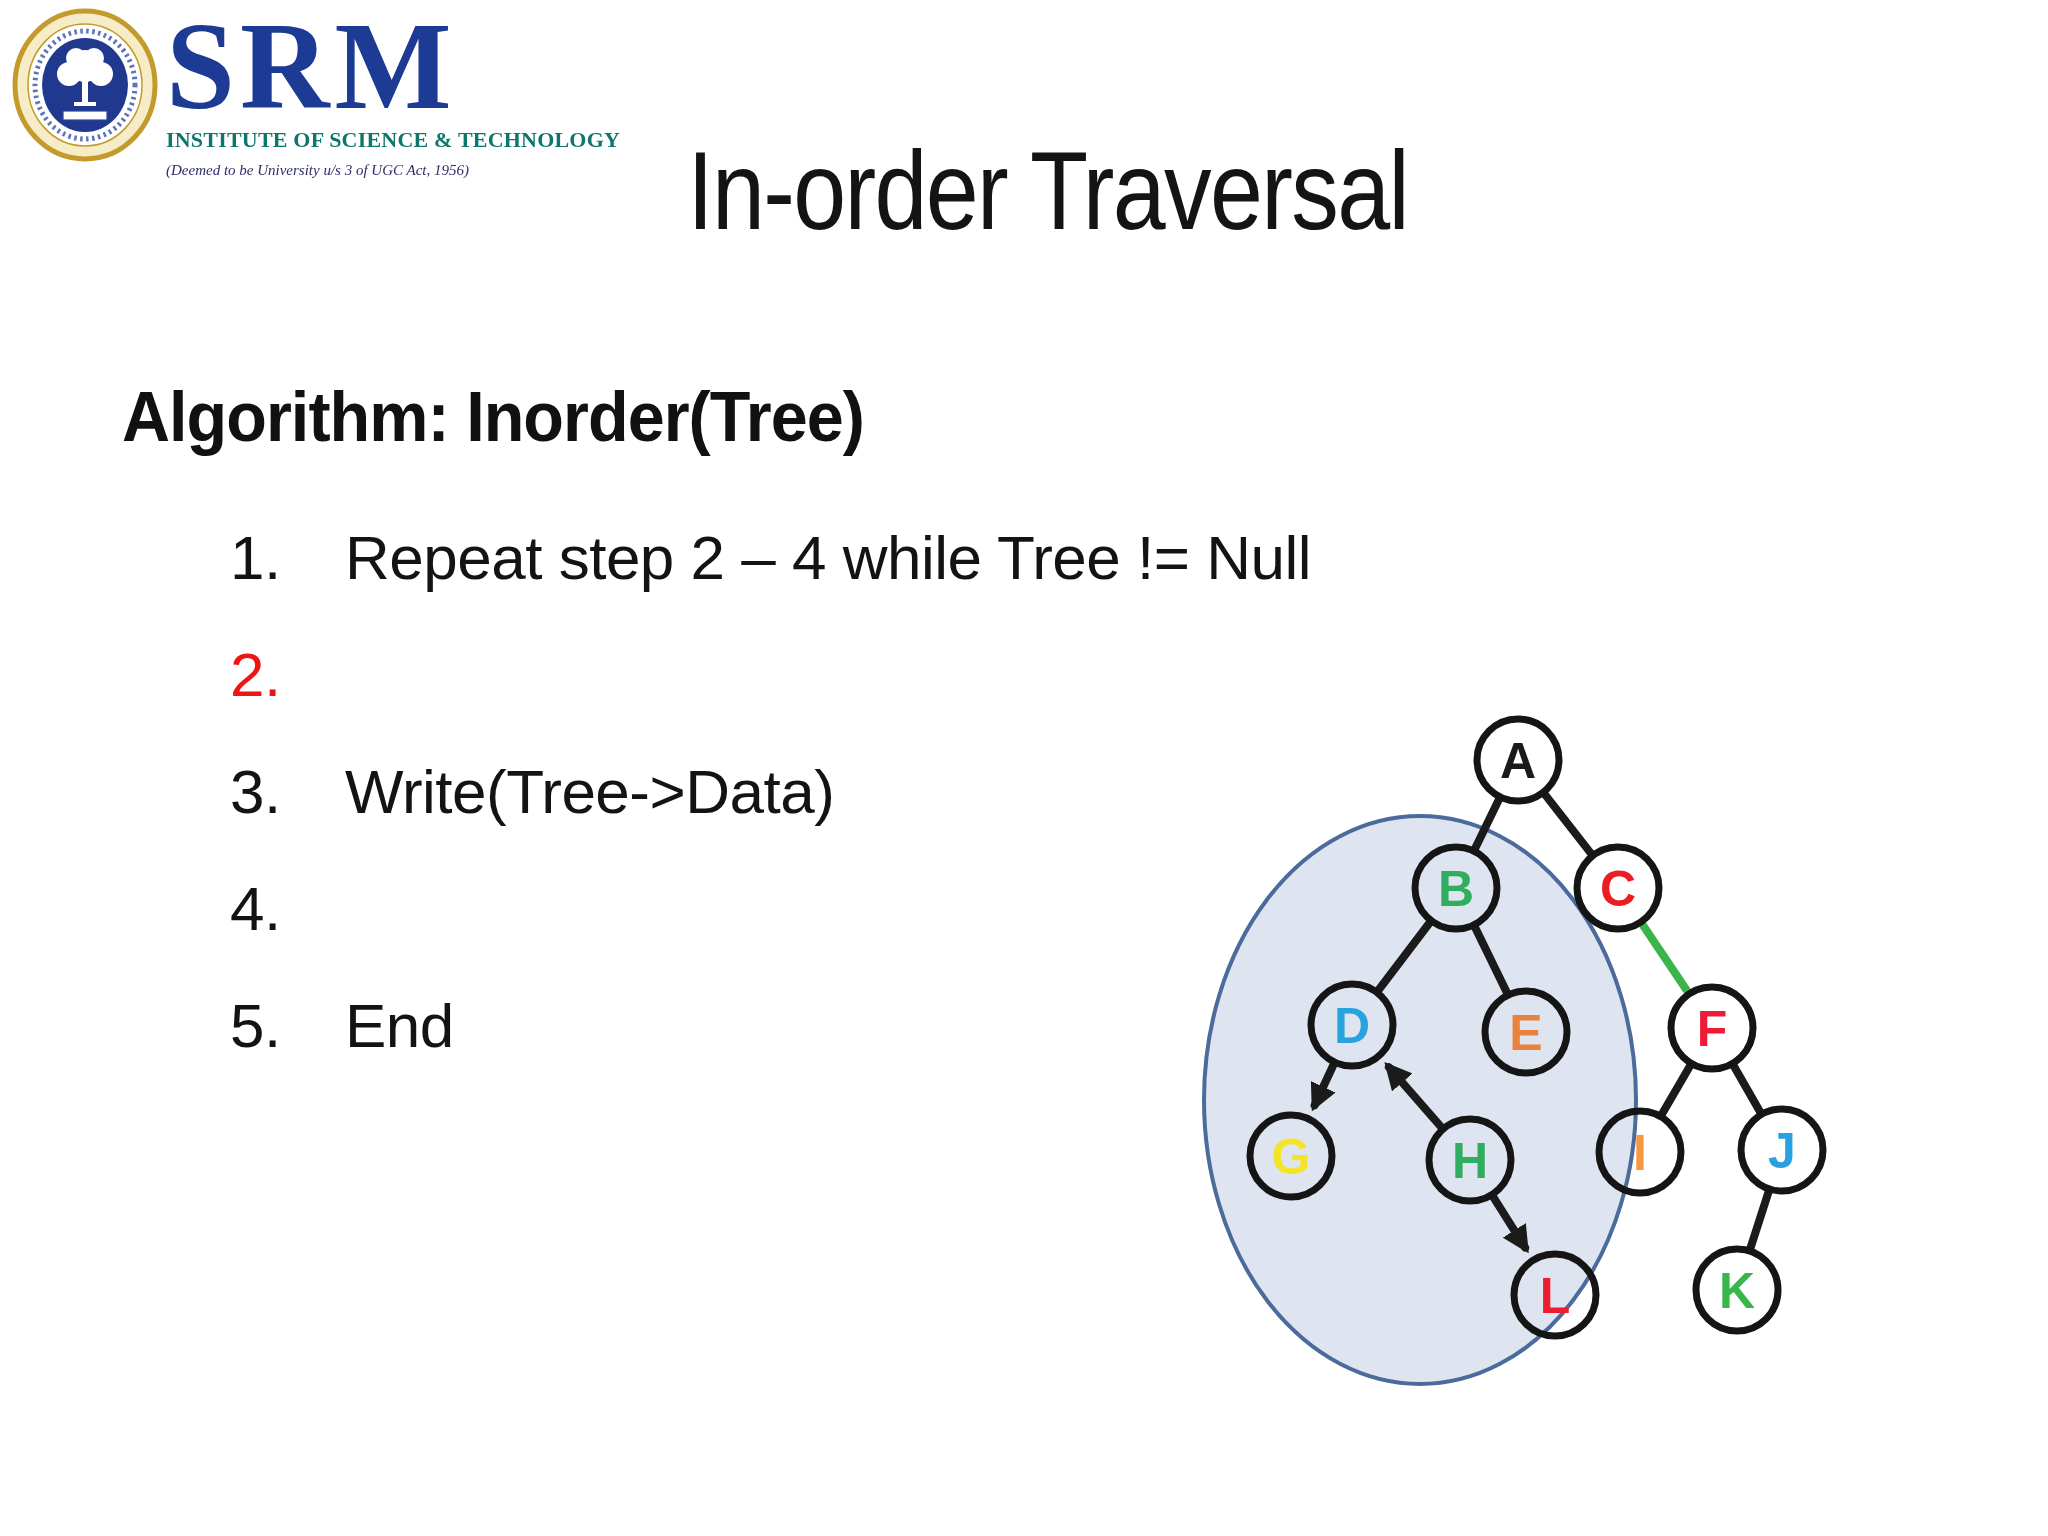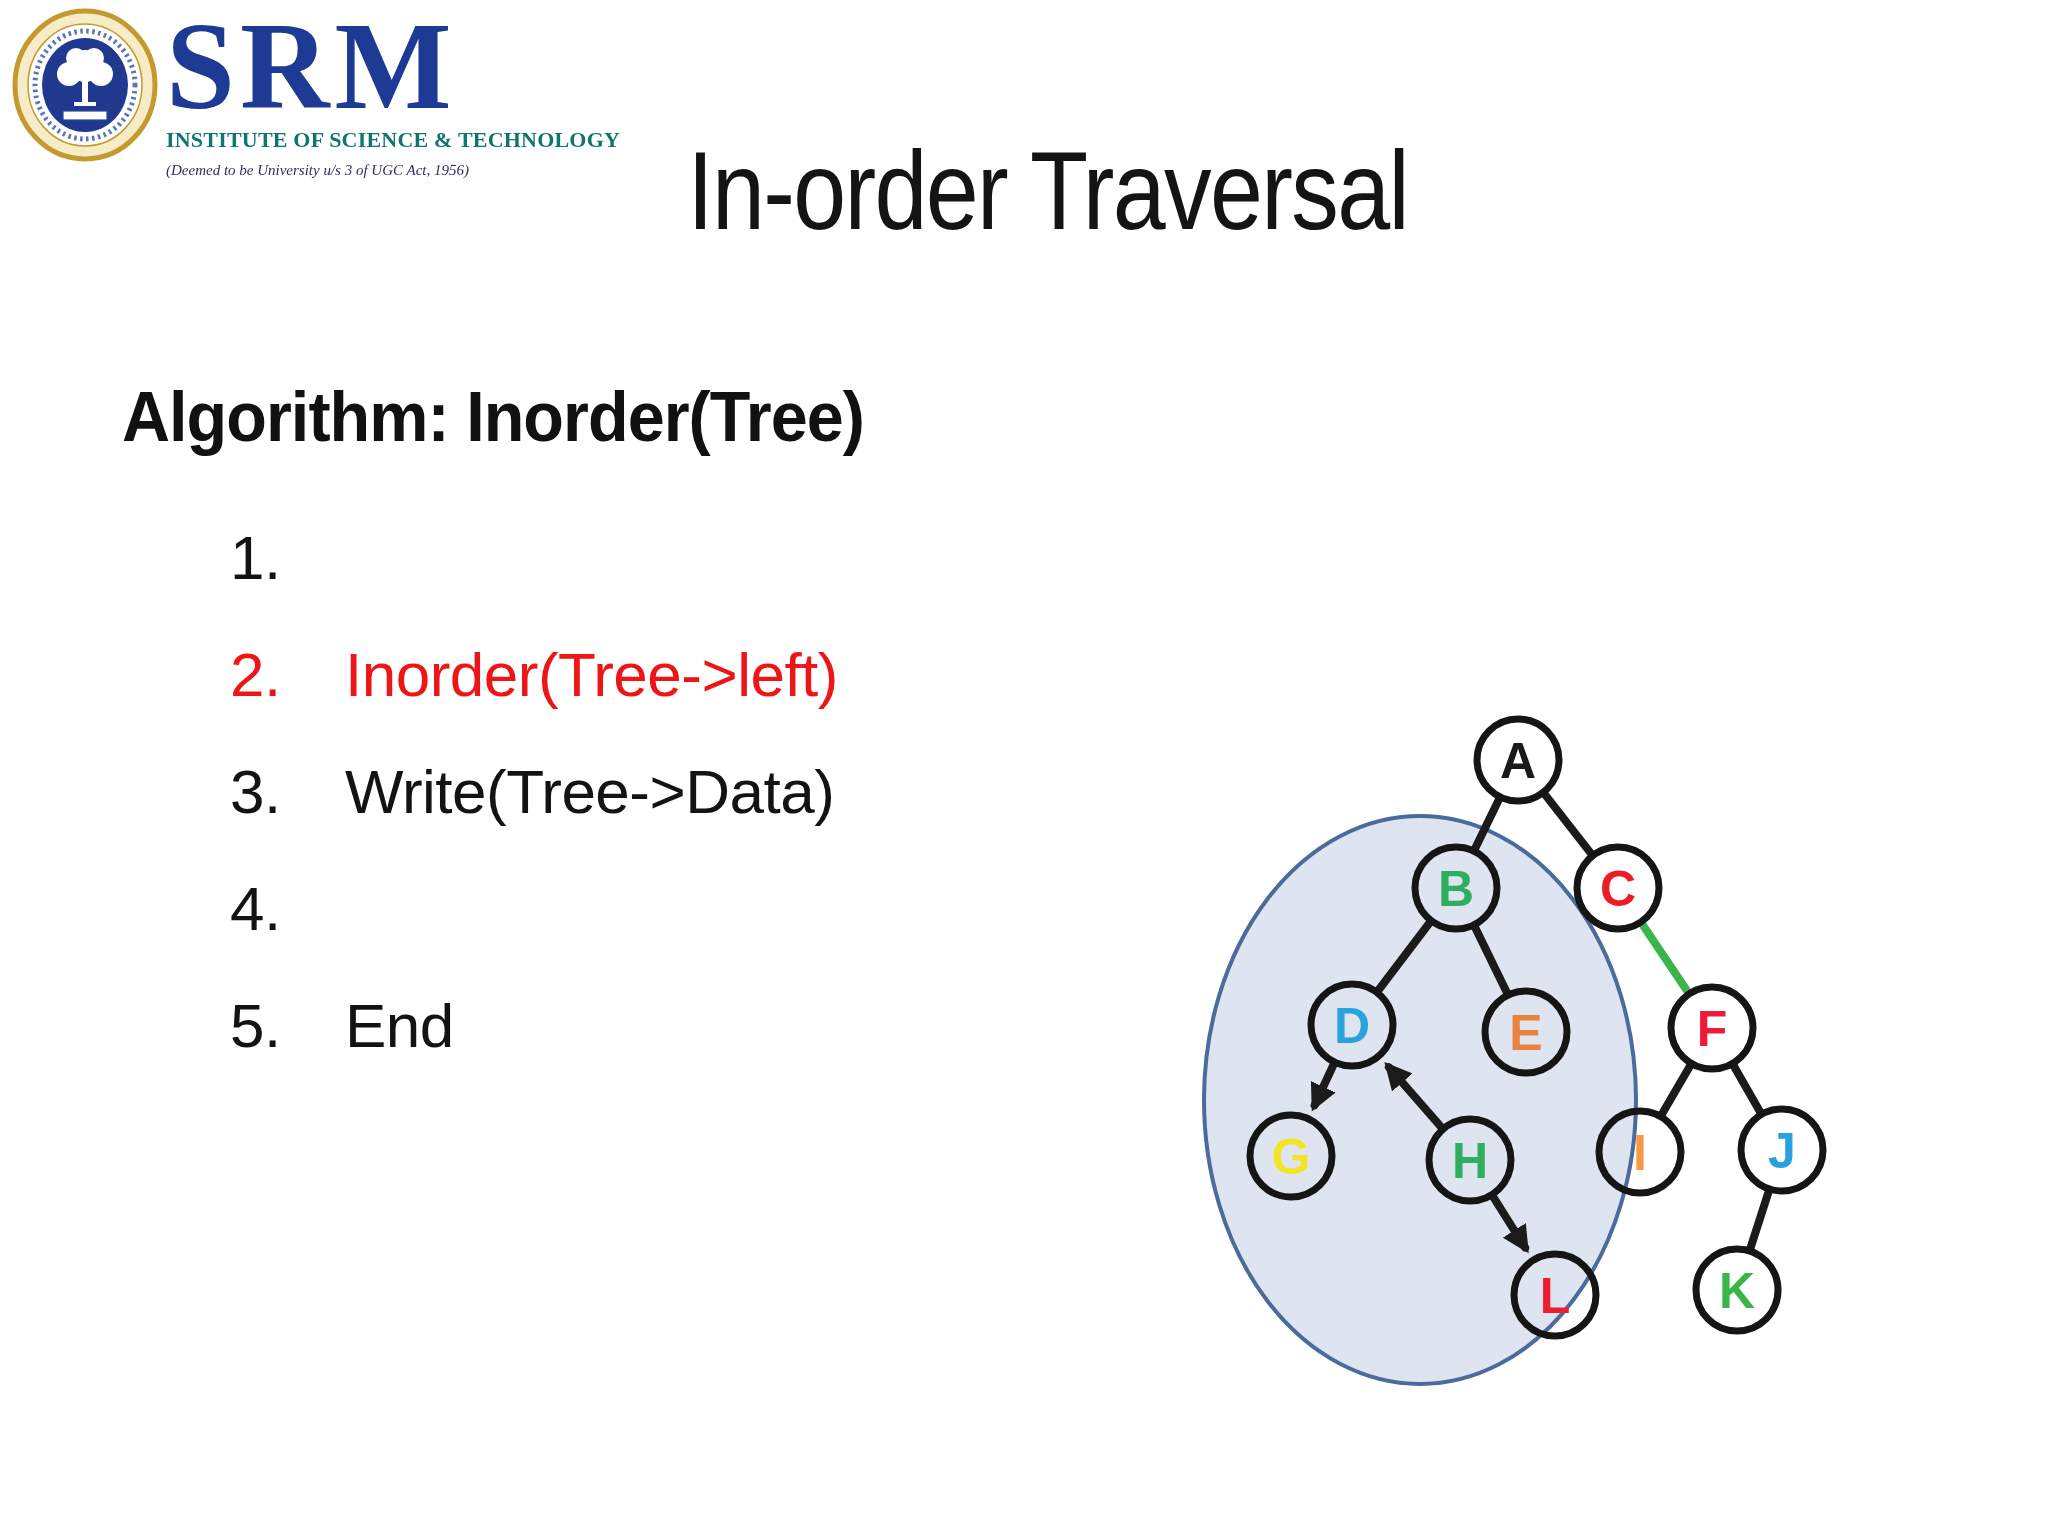--- a/index.html
+++ b/index.html
@@ -73,24 +73,24 @@
     </div>
   </div>
 
   <div class="title">In-order Traversal</div>
 
   <div class="heading">Algorithm: Inorder(Tree)</div>
 
   <ol class="steps">
       <li style="color: rgb(19, 19, 19);">
         <span class="step-num">1.</span>
+        <span>Repeat step 2 – 4 while Tree != Null</span>
       </li>
       <li style="color: rgb(237, 21, 21);">
         <span class="step-num">2.</span>
-        <span>Inorder(Tree-&gt;left)</span>
       </li>
       <li style="color: rgb(19, 19, 19);">
         <span class="step-num">3.</span>
         <span>Write(Tree-&gt;Data)</span>
       </li>
       <li style="color: rgb(19, 19, 19);">
         <span class="step-num">4.</span>
       </li>
       <li style="color: rgb(19, 19, 19);">
         <span class="step-num">5.</span>

